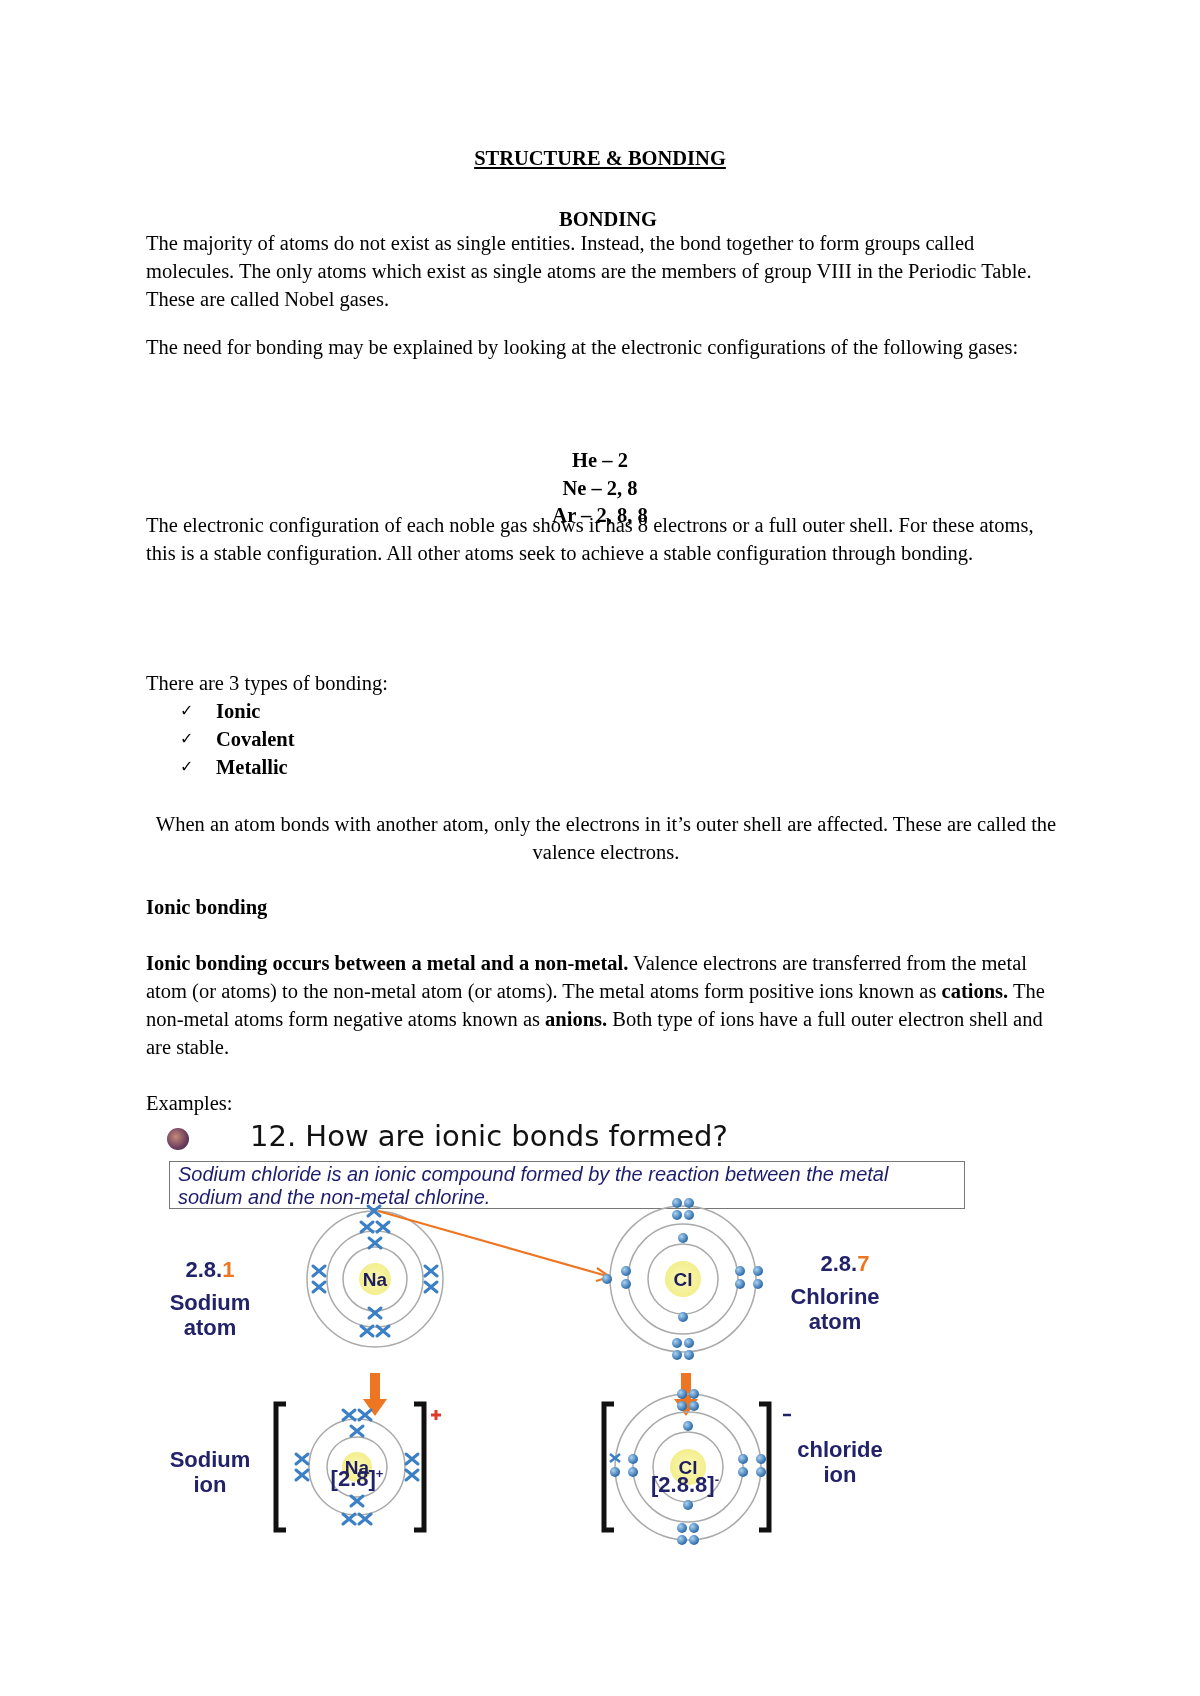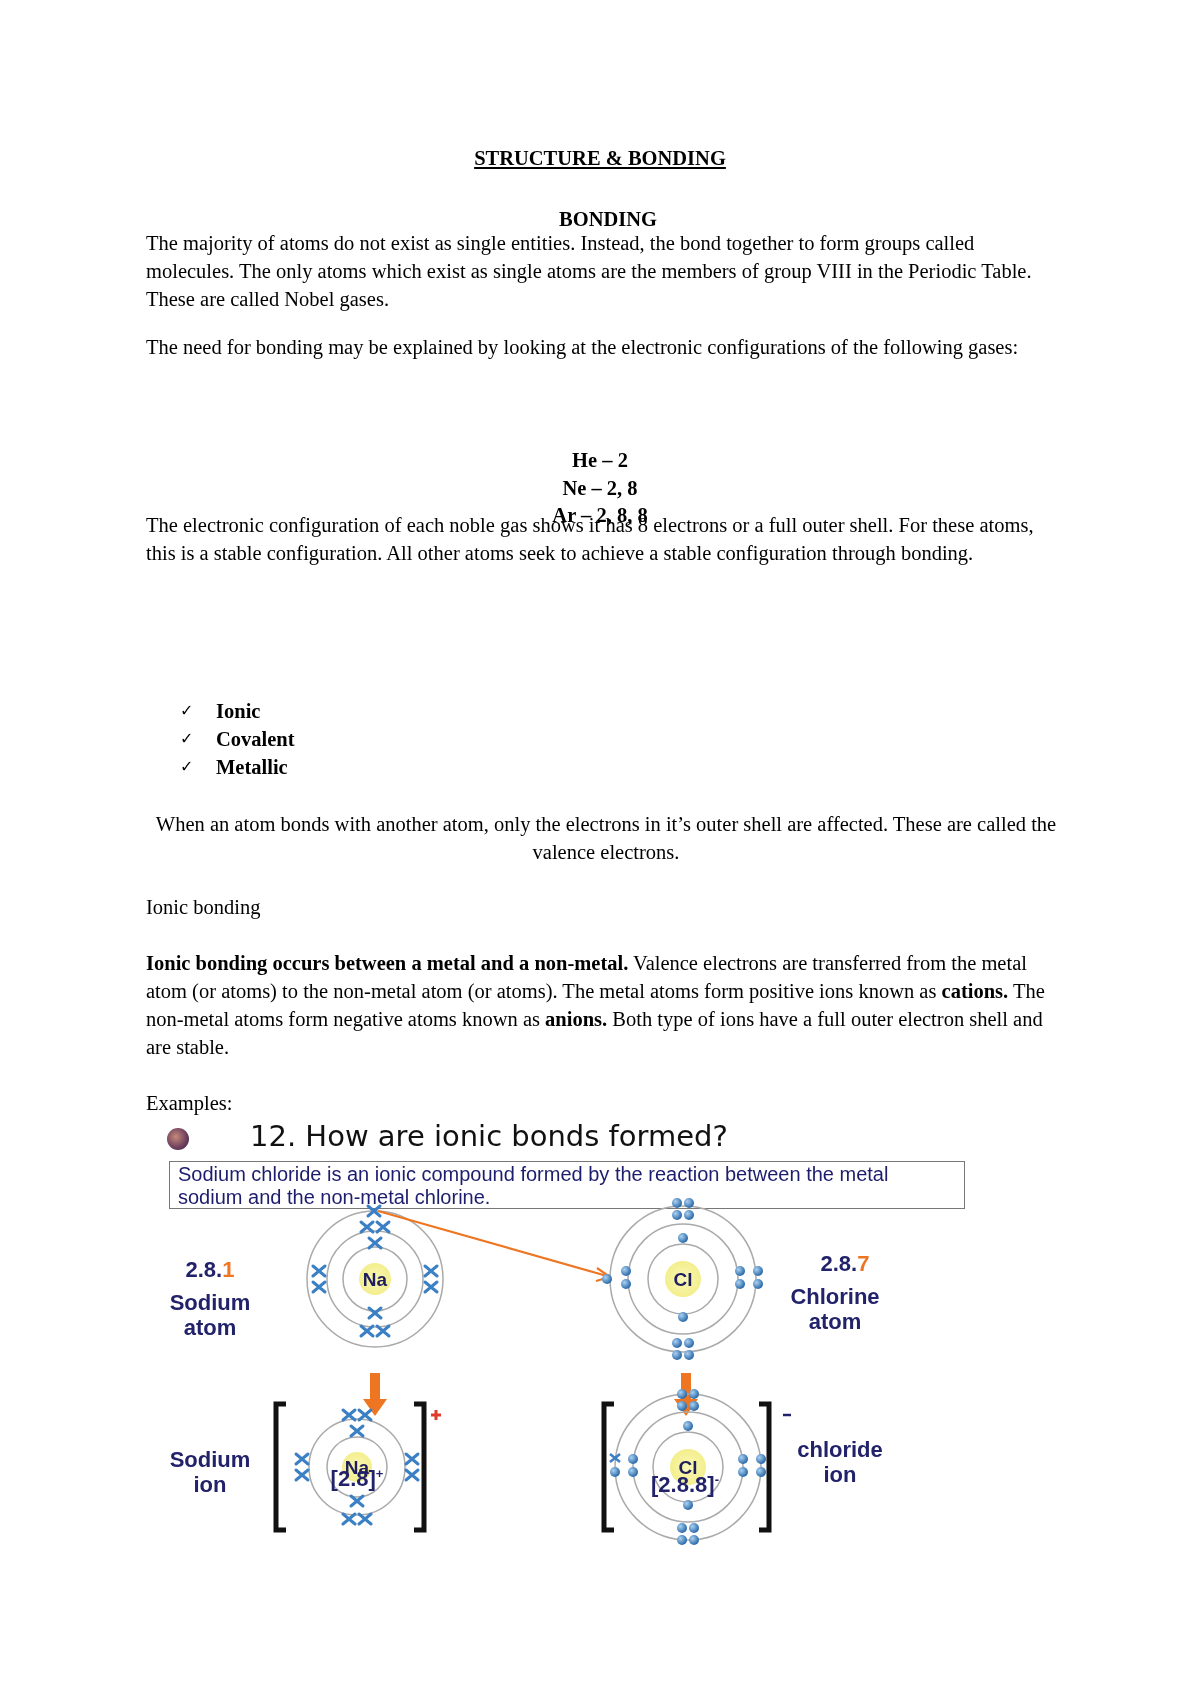--- a/index.html
+++ b/index.html
@@ -18,21 +18,21 @@
   b { font-weight:bold; }
 
   
   .diagram { position:absolute; left:150px; top:1115px; width:860px; height:430px; }
   .dg-title { position:absolute; left:100px; top:4px; font-family:"DejaVu Sans", sans-serif;
               font-size:29px; color:#111; }
   .dg-logo { position:absolute; left:17px; top:13px; width:22px; height:22px; border-radius:50%;
              background:radial-gradient(circle at 40% 40%, #c58a7a, #6b3d5c 60%, #3a2442); }
   .dg-box { position:absolute; left:19px; top:46px; width:796px; height:48px; border:1.5px solid #777;
             font-family:"Liberation Sans", sans-serif; font-size:20px; line-height:23px; color:#1d1d6e;
-            padding:1px 8px; box-sizing:border-box; }
+            padding:1px 8px; box-sizing:border-box;font-style:italic; }
   .dg-label { position:absolute; font-family:"Liberation Sans", sans-serif; font-weight:bold;
               font-size:22px; line-height:25px; color:#22226a; text-align:center; }
   .orange { color:#ee7622; }
   .sup { font-size:13px; vertical-align:super; }
   svg { position:absolute; left:0; top:0; }
 </style>
 </head>
 <body>
 
 <div class="page">
@@ -43,38 +43,39 @@
   <div class="txt" style="top:333px;">The need for bonding may be explained by looking at the electronic configurations of the following gases:</div>
   <div class="txt" style="top:229px;">The majority of atoms do not exist as single entities. Instead, the bond together to form groups called molecules. The only atoms which exist as single atoms are the members of group VIII in the Periodic Table. These are called Nobel gases.</div>
 
   <div class="center config">
     <div>He – 2</div>
     <div>Ne – 2, 8</div>
     <div>Ar – 2, 8, 8</div>
   </div>
 
   <div class="txt" style="top:511px;">The electronic configuration of each noble gas shows it has 8 electrons or a full outer shell. For these atoms, this is a stable configuration. All other atoms seek to achieve a stable configuration through bonding.</div>
+  <div class="txt" style="top:669px;">There are 3 types of bonding:</div>
 
   <div class="list">
     <div class="row">
       <span class="tick">✓</span>
       <span class="lab">Ionic</span>
     </div>
     <div class="row">
       <span class="tick">✓</span>
       <span class="lab">Covalent</span>
     </div>
     <div class="row">
       <span class="tick">✓</span>
       <span class="lab">Metallic</span>
     </div>
   </div>
 
   <div class="txt" style="top:810px;text-align:center;">When an atom bonds with another atom, only the electrons in it’s outer shell are affected. These are called the valence electrons.</div>
-  <div class="txt" style="top:893px; font-weight:normal;">Ionic bonding</div>
+  <div class="txt" style="top:893px; font-weight:bold;">Ionic bonding</div>
 
   <div class="txt" style="top:949px;"><b>Ionic bonding occurs between a metal and a non-metal.</b><span> Valence electrons are transferred from the metal atom (or atoms) to the non-metal atom (or atoms). The metal atoms form positive ions known as </span><b>cations.</b><span> The non-metal atoms form negative atoms known as </span><b>anions.</b><span> Both type of ions have a full outer electron shell and are stable.</span></div>
 
   <div class="txt" style="top:1089px;">Examples:</div>
 
   <div class="diagram">
     <div class="dg-logo"></div>
     <div class="dg-title">12. How are ionic bonds formed?</div>
     <div class="dg-box">Sodium chloride is an ionic compound formed by the reaction between the metal sodium and the non-metal chlorine.</div>
 

